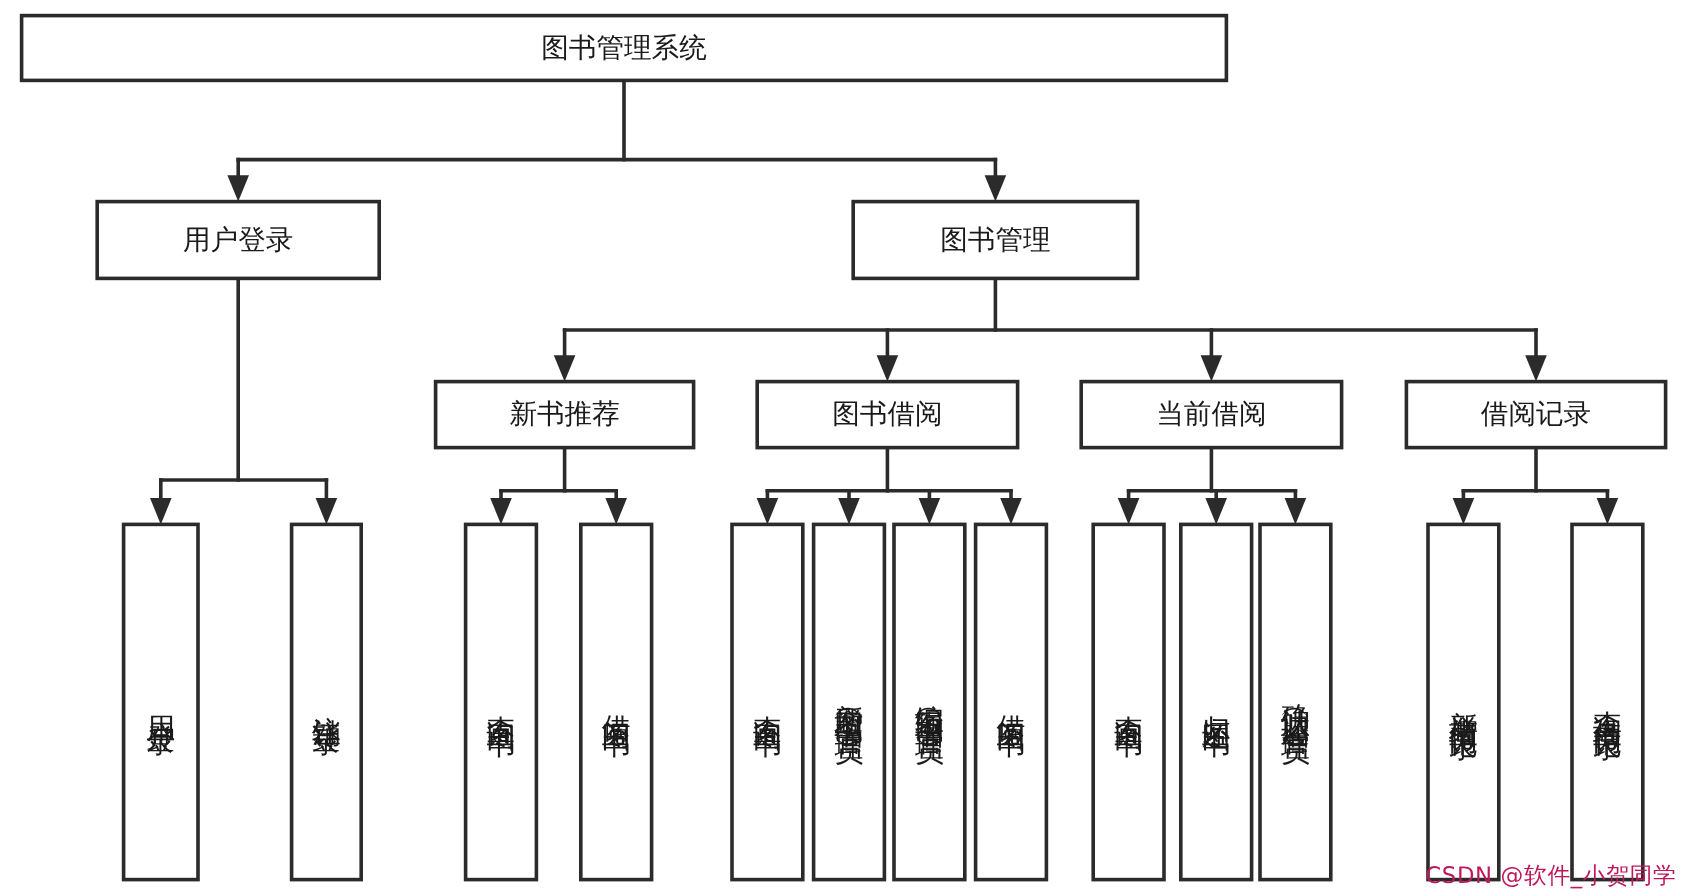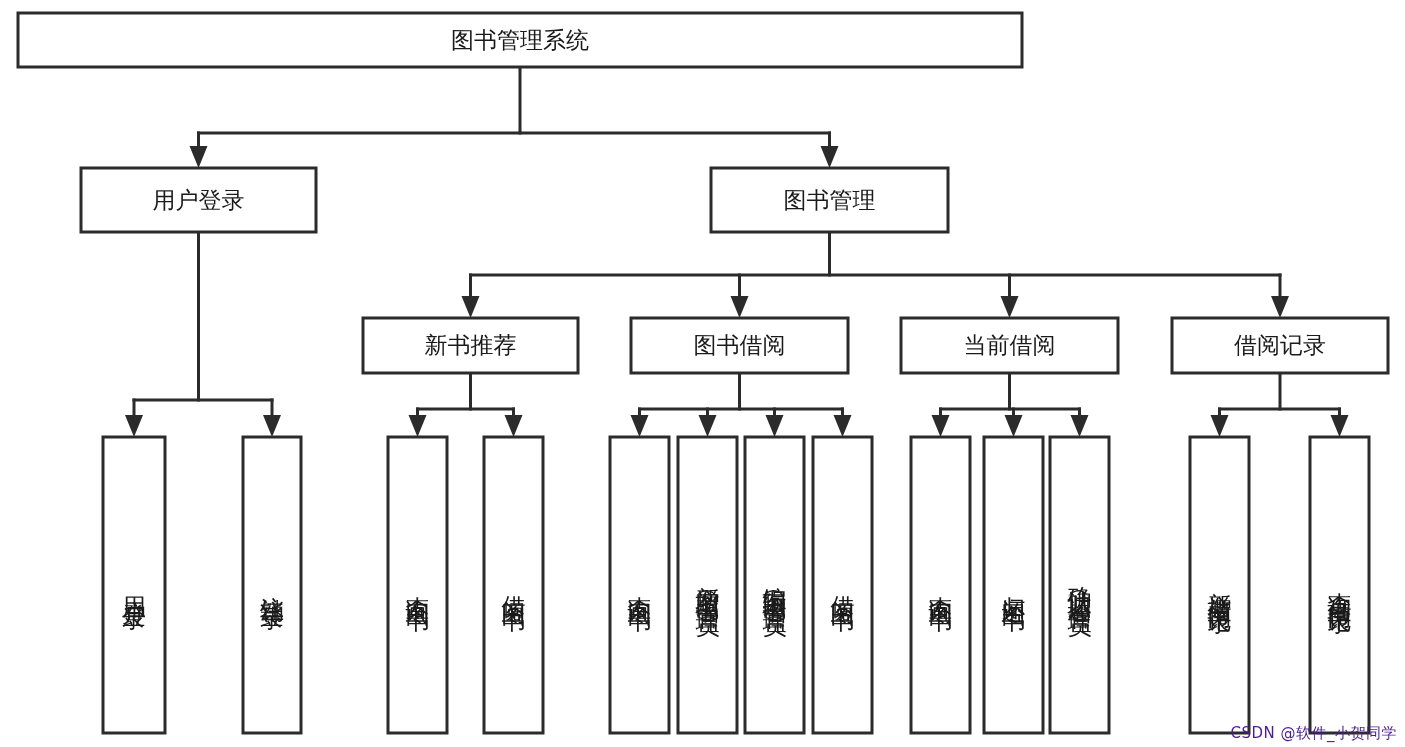--- a/index.html
+++ b/index.html
@@ -48,22 +48,22 @@
     font-size: 23px;
     fill: #1a1a1a;
     text-anchor: middle;
     dominant-baseline: middle;
   }
   .watermark-text {
     position: absolute;
     right: 8px;
     bottom: 4px;
     font-family: "DejaVu Sans", "Liberation Sans", sans-serif;
-    font-size: 15px;
-    color: #4c1d95;
+    font-size: 19px;
+    color: #be185d;
     white-space: nowrap;
     letter-spacing: 0.5px;
   }
   .vlabel {
     position: absolute;
     writing-mode: vertical-rl;
     text-orientation: upright;
     font-family: "DejaVu Sans", "Liberation Sans", sans-serif;
     font-size: 24px;
     line-height: 1;

